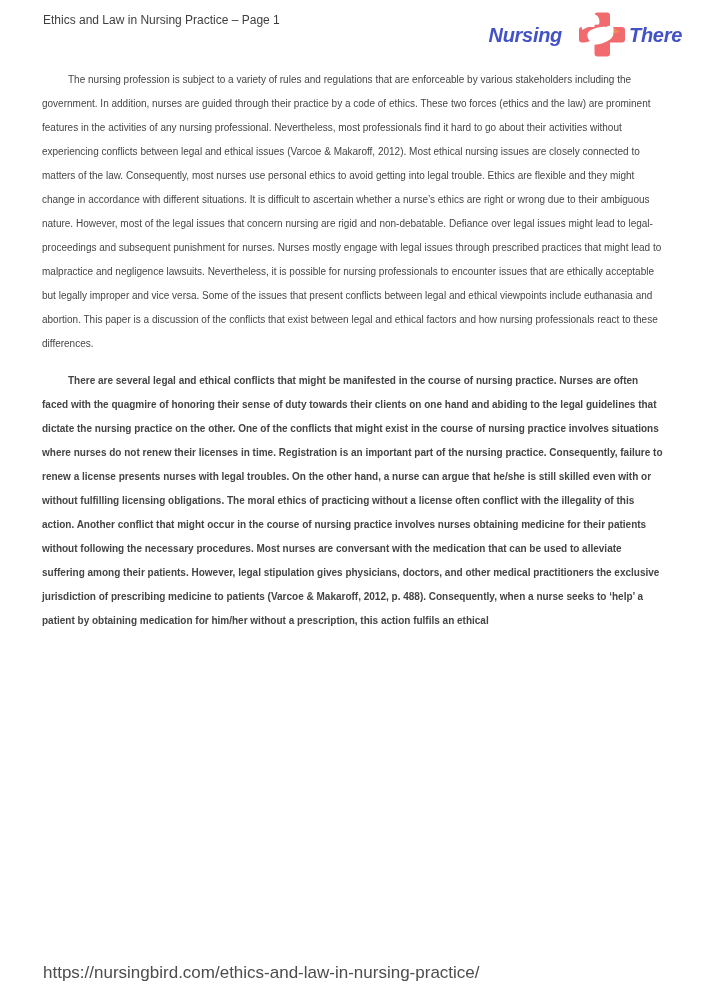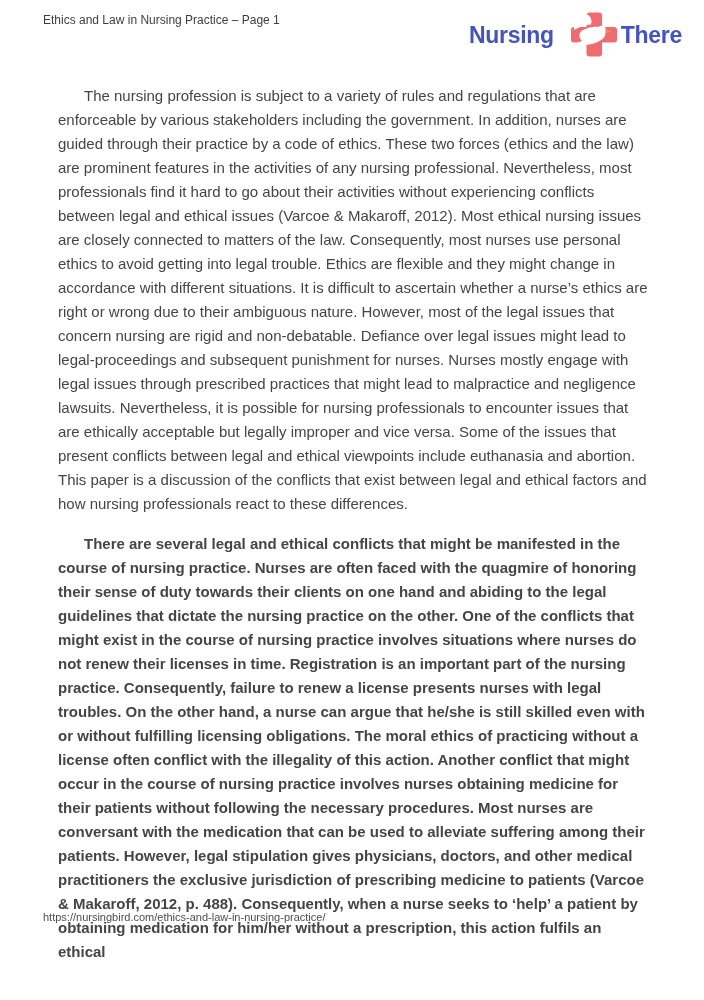--- a/index.html
+++ b/index.html
@@ -21,52 +21,53 @@
     color: #3e3e3e;
   }
   .logo {
     position: absolute;
     right: 22px;
     top: 12px;
     display: flex;
     align-items: center;
   }
   .logo-word {
-    font-size: 23px;
+    font-size: 20px;
     font-weight: 700;
     letter-spacing: -0.3px;
     color: #4353c5;
     line-height: 44px;
+    font-style: italic;
   }
   .logo-icon {
     width: 62px;
     height: 46px;
     margin: 0 3px 0 2px;
     display: block;
   }
   .content {
     position: absolute;
     left: 42px;
     top: 68px;
     width: 625px;
   }
   .para {
-    margin: 16px;
-    font-size: 15px;
+    margin: 0;
+    font-size: 10px;
     line-height: 24px;
     color: #454545;
     text-indent: 26px;
     text-align: left;
   }
   .para + .para { margin-top: 13px; font-weight: bold; }
   .footer {
     position: absolute;
     left: 43px;
-    top: 910px;
-    font-size: 11px;
+    top: 966px;
+    font-size: 17px;
     line-height: 14px;
     color: #4d4d4d;
   }
 </style>
 </head>
 <body>
 
 <div>
 
   <div class="header-title">Ethics and Law in Nursing Practice – Page 1</div>

